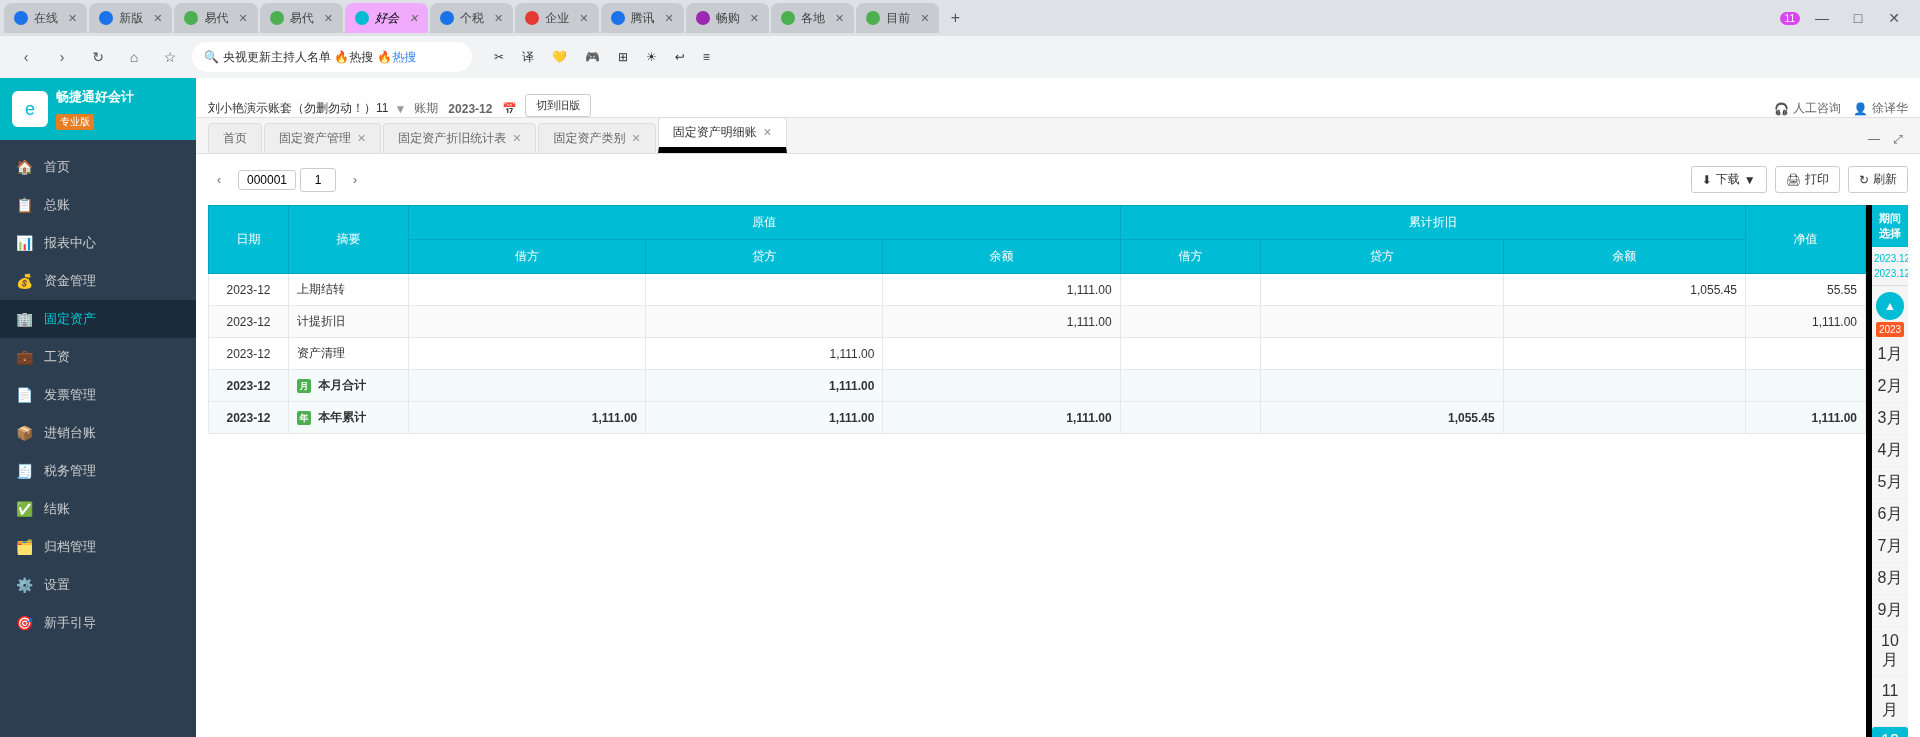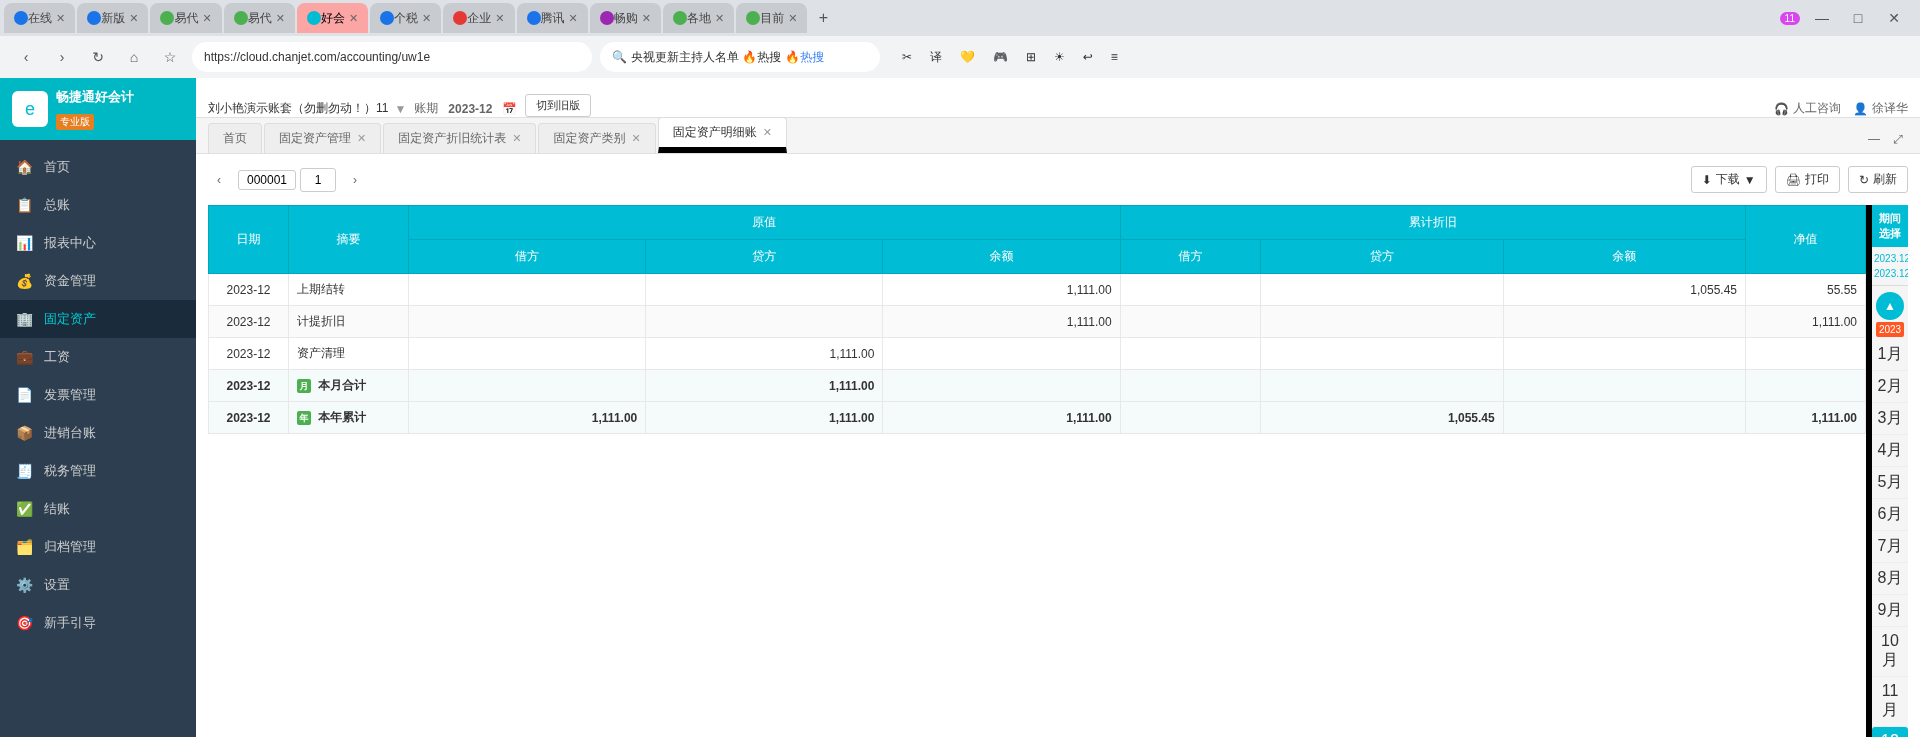--- a/index.html
+++ b/index.html
@@ -1,22 +1,22 @@
 <!DOCTYPE html>
 <html><head>
   <meta charset="utf-8">
   <style>
     * { box-sizing: border-box; margin: 0; padding: 0; }
     body { font-family: 'Microsoft YaHei', Arial, sans-serif; font-size: 12px; background: #f0f0f0; overflow: hidden; }
 
     
     .browser-chrome { background: #dee1e6; width: 1920px; }
     .tab-bar { display: flex; align-items: center; height: 36px; background: #dee1e6; padding: 0 4px; gap: 2px; }
-    .browser-tab { display: flex; align-items: center; height: 30px; padding: 0 10px; border-radius: 8px 8px 0 0; font-size: 12px; max-width: 160px; overflow: hidden; white-space: nowrap; cursor: pointer; }
-    .browser-tab.active { background: #fca5a5; }
+    .browser-tab { display: flex; align-items: center; height: 30px; padding: 0 10px; border-radius: 8px 8px 0 0; font-size: 12px; gap: 6px; max-width: 160px; overflow: hidden; white-space: nowrap; cursor: pointer; }
+    .browser-tab.active { background: #f0abfc; font-style: italic; }
     .browser-tab.inactive { background: #c8cbd0; color: #444; }
     .tab-favicon { width: 14px; height: 14px; border-radius: 50%; flex-shrink: 0; }
     .tab-close { margin-left: 4px; color: #666; font-size: 11px; cursor: pointer; }
     .tab-new { width: 28px; height: 28px; display: flex; align-items: center; justify-content: center; cursor: pointer; color: #555; font-size: 16px; }
 
     .address-bar-row { display: flex; align-items: center; height: 42px; background: #f2f3f5; padding: 0 12px; gap: 8px; }
     .nav-btn { width: 28px; height: 28px; display: flex; align-items: center; justify-content: center; color: #555; cursor: pointer; border-radius: 50%; font-size: 14px; }
     .address-input { flex: 1; height: 30px; border: none; border-radius: 16px; background: #fff; padding: 0 12px; font-size: 12px; color: #333; outline: none; max-width: 500px; }
     .toolbar-icons { display: flex; align-items: center; gap: 6px; margin-left: 8px; }
     .toolbar-icon-btn { display: flex; align-items: center; justify-content: center; height: 28px; padding: 0 6px; cursor: pointer; border-radius: 4px; font-size: 12px; color: #333; }
@@ -153,21 +153,20 @@
       <div class="nav-btn">✕</div>
     </div>
   </div>
 
   <div class="address-bar-row">
     <div class="nav-btn">‹</div>
     <div class="nav-btn">›</div>
     <div class="nav-btn">↻</div>
     <div class="nav-btn">⌂</div>
     <div class="nav-btn">☆</div>
-    <input class="address-input" style="max-width: 400px;" value="https://cloud.chanjet.com/accounting/uw1e">
     <div style="display:flex; align-items:center; gap:4px; flex:1; background:#fff; border-radius:16px; height:30px; padding:0 12px; max-width:280px;">
       <span style="color:#999; font-size:12px;">🔍</span>
       <span style="font-size:12px; color:#333;">央视更新主持人名单 🔥热搜</span>
       <span style="color:#3b82f6; font-size:12px; font-weight:normal;">🔥热搜</span>
     </div>
     <div class="toolbar-icons">
       <div class="toolbar-icon-btn">✂</div>
       <div class="toolbar-icon-btn">译</div>
       <div class="toolbar-icon-btn">💛</div>
       <div class="toolbar-icon-btn">🎮</div>

